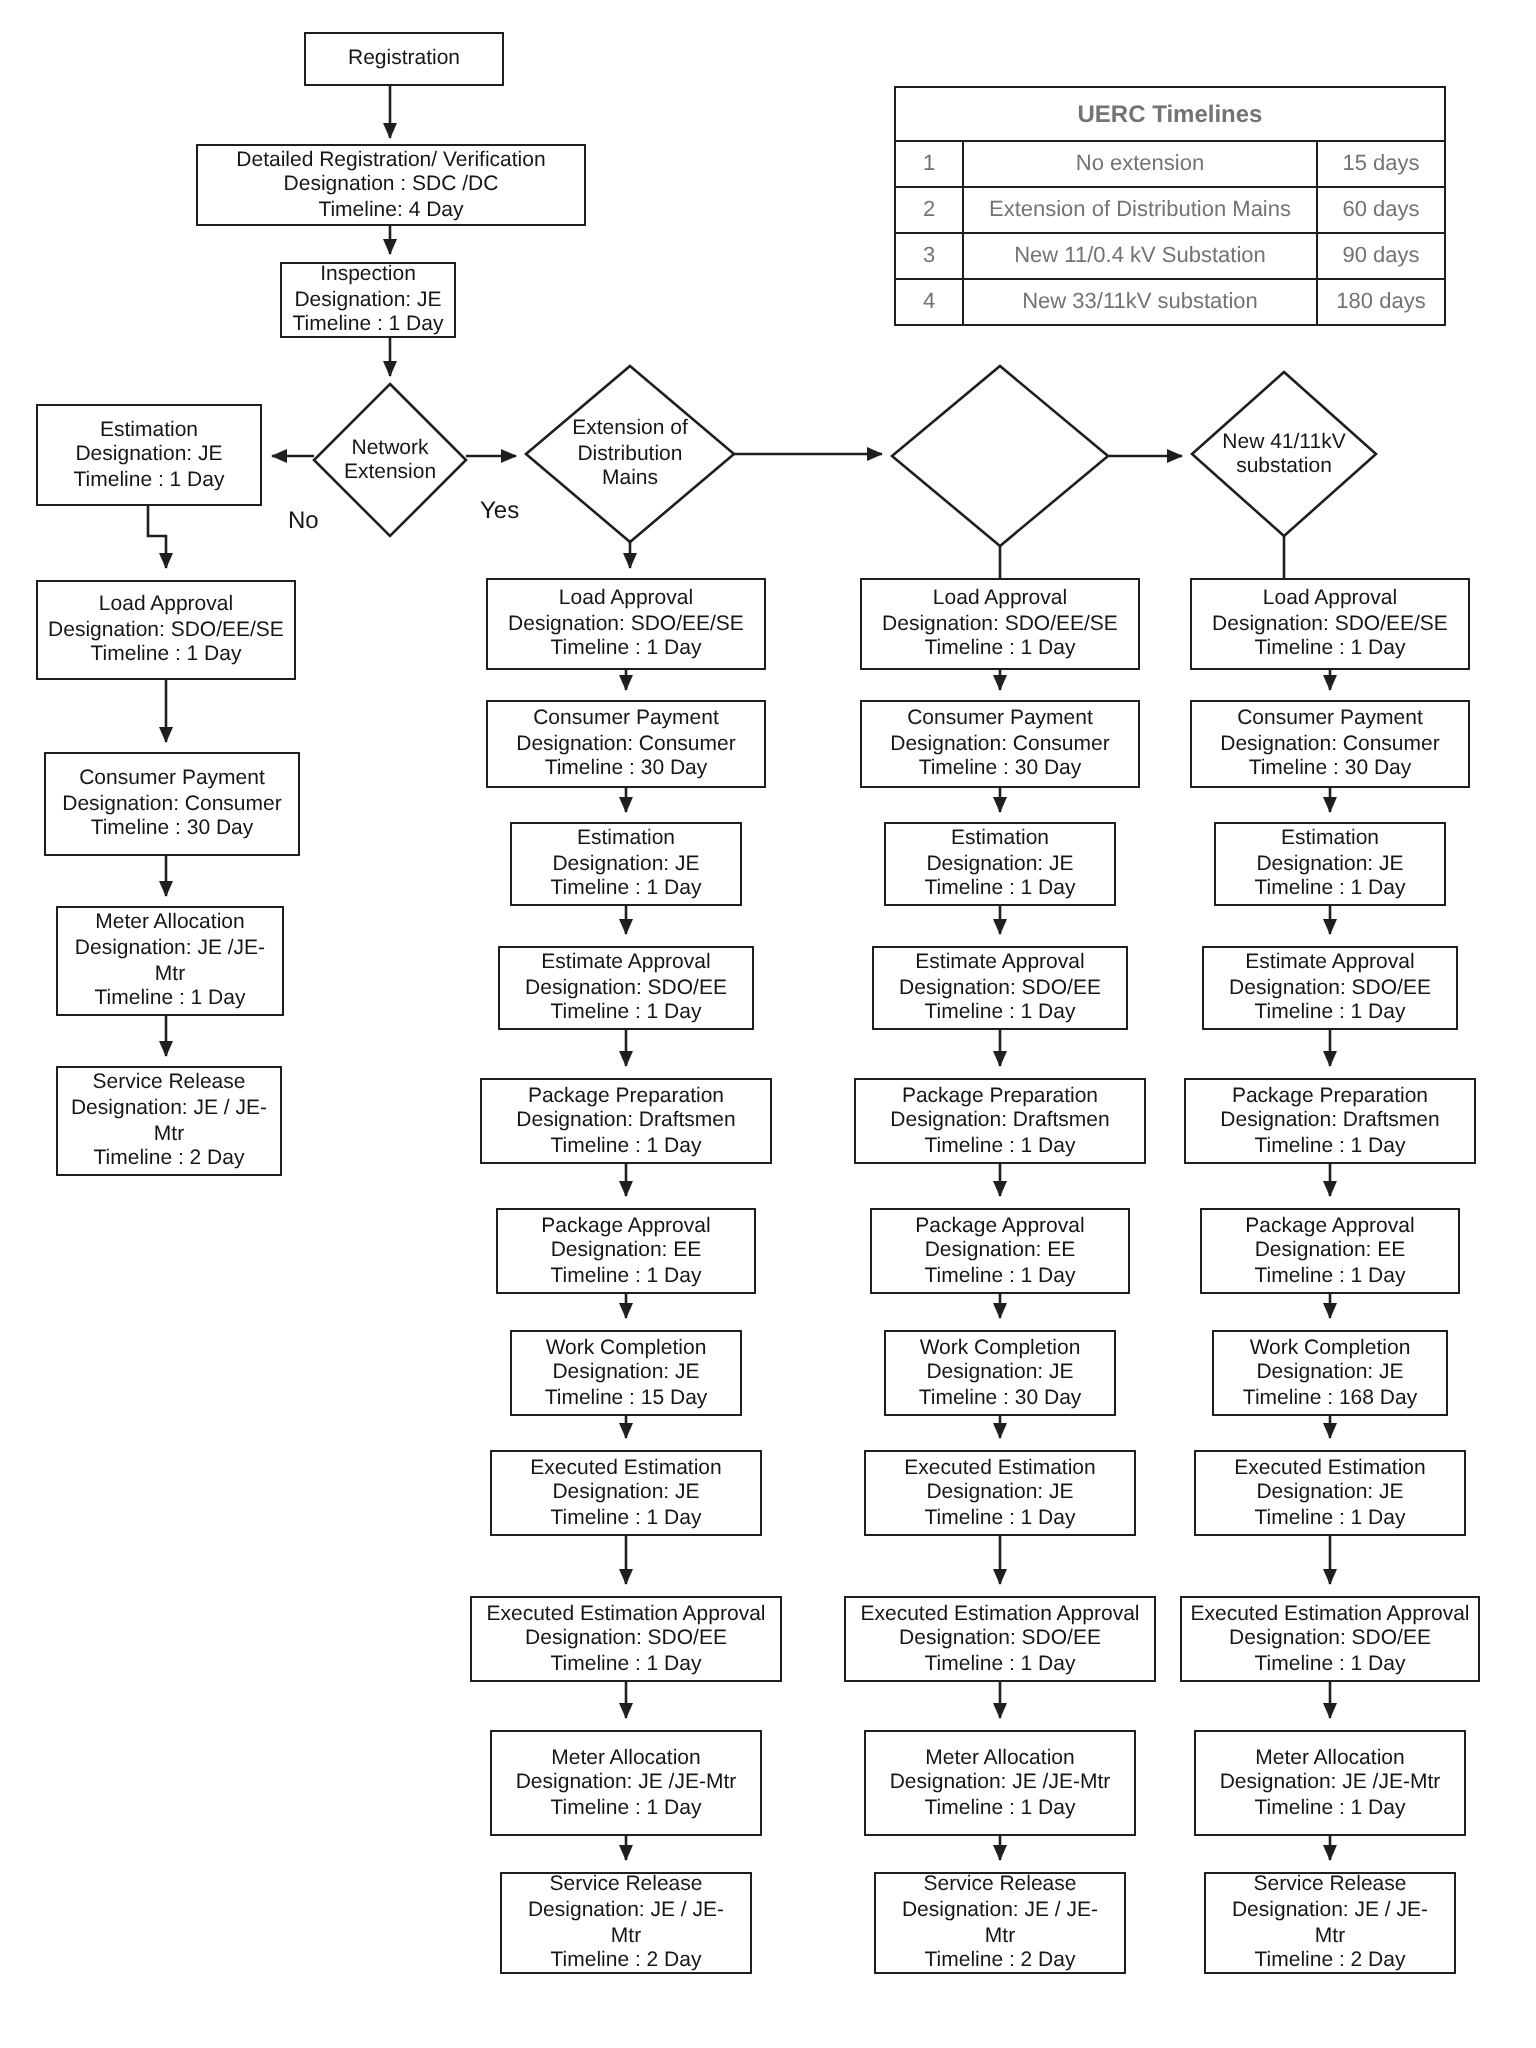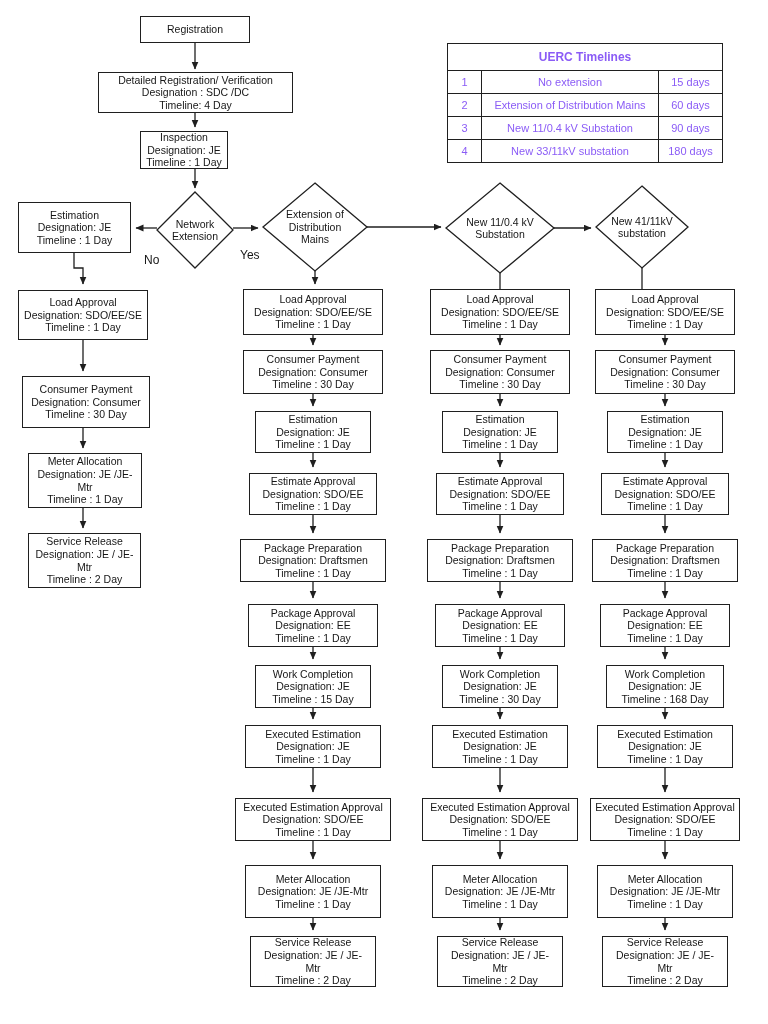--- a/index.html
+++ b/index.html
@@ -16,21 +16,21 @@
   }
   .dlabel {
     position:absolute; display:flex; align-items:center; justify-content:center;
     text-align:center; white-space:pre-line; font-size:10.5px; line-height:12.4px;
     color:#161616; pointer-events:none;
   }
   .branchlabel { position:absolute; font-size:12px; color:#161616; }
   .title { position:absolute; left:447px; top:18px; width:300px; text-align:center;
            font-size:12px; letter-spacing:0.2px; color:#161616; }
   table.uerc { position:absolute; left:447px; top:43px; border-collapse:collapse; background:#fff; }
-  .uerc th, .uerc td { border:1.3px solid #1f1f1f; padding:0 4px; text-align:center; color:#8b5cf6; }
+  .uerc th, .uerc td { border:1.3px solid #1f1f1f; padding:0 4px; text-align:center; color:#737373; }
   .uerc th { font-size:12px; font-weight:bold; height:26px; }
   .uerc td { font-size:11px; height:22px; }
   .uerc .c-num { width:25px; }
   .uerc .c-desc { width:168px; }
   .uerc .c-days { width:55px; }
 </style>
 </head>
 <body>
 
 <div class="canvas">
@@ -121,35 +121,33 @@
       <td class="c-days">90 days</td>
     </tr>
     <tr>
       <td class="c-num">4</td>
       <td class="c-desc">New 33/11kV substation</td>
       <td class="c-days">180 days</td>
     </tr>
   </tbody>
     </table>
 
-  <div class="node" style="left:140px;top:16px;width:110px;height:27px">Registration</div>
+  <div class="node" style="left:152px;top:16px;width:100px;height:27px">Registration</div>
   <div class="node" style="left:98px;top:72px;width:195px;height:41px">Detailed Registration/ Verification
 Designation : SDC /DC
 Timeline: 4 Day</div>
   <div class="node" style="left:140px;top:131px;width:88px;height:38px">Inspection
 Designation: JE
 Timeline : 1 Day</div>
 
   <div class="dlabel" style="left:270px;top:201px;width:90px;height:52px">Extension of
 Distribution
 Mains</div>
   <div class="dlabel" style="left:150px;top:210px;width:90px;height:40px">Network
 Extension</div>
-  <div class="dlabel" style="left:450px;top:211px;width:100px;height:34px">New 11/0.4 kV
-Substation</div>
   <div class="dlabel" style="left:597px;top:210px;width:90px;height:34px">New 41/11kV
 substation</div>
   <div class="branchlabel" style="left:144px;top:253px">No</div>
   <div class="branchlabel" style="left:240px;top:248px">Yes</div>
 
   <div class="node" style="left:18px;top:202px;width:113px;height:51px">Estimation
 Designation: JE
 Timeline : 1 Day</div>
   <div class="node" style="left:18px;top:290px;width:130px;height:50px">Load Approval
 Designation: SDO/EE/SE

